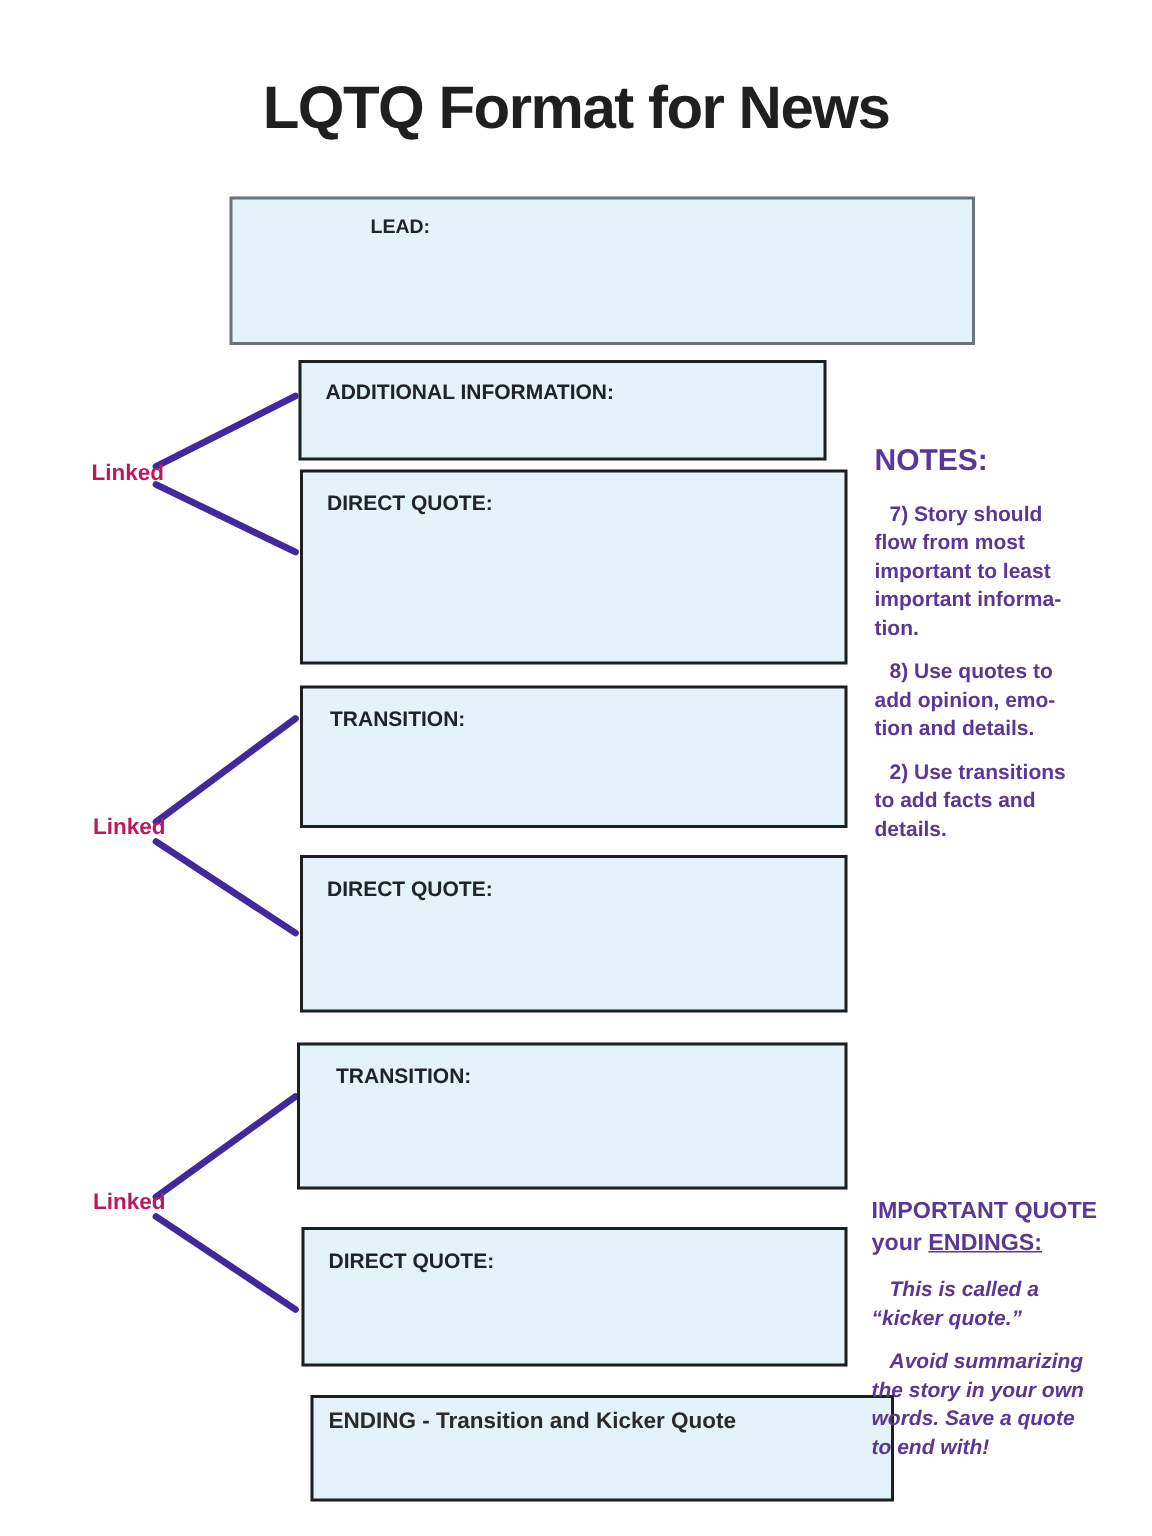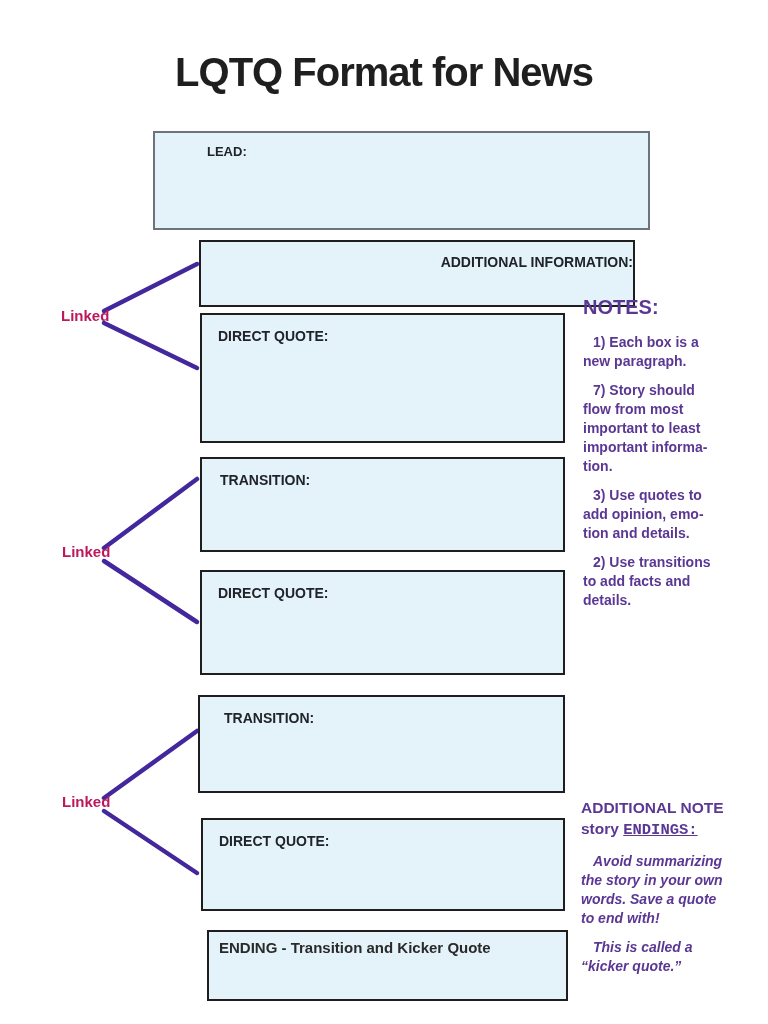--- a/index.html
+++ b/index.html
@@ -27,29 +27,29 @@
     letter-spacing:-1px;
   }
   .box{
     position:absolute;
     background:var(--box-fill);
     border:2px solid var(--box-border);
   }
   .box .lbl{
     font-weight:700;color:#20242a;font-size:14px;
   }
-  .box-lead{left:153px;top:131px;width:497px;height:99px;border-color:var(--lead-border);padding:9px 0 0 52px;}
+  .box-lead{left:153px;top:131px;width:497px;height:99px;border-color:var(--lead-border);padding:9px 0 0 92px;}
   .box-lead .lbl{font-size:13px;}
-  .box-addinfo{left:199px;top:240px;width:436px;height:67px;padding:11px 0 0 16px;text-align:right;}
+  .box-addinfo{left:199px;top:240px;width:352px;height:67px;padding:11px 0 0 16px;}
   .box-dq1{left:200px;top:313px;width:365px;height:130px;padding:12px 0 0 16px;}
   .box-tr1{left:200px;top:457px;width:365px;height:95px;padding:12px 0 0 18px;}
   .box-dq2{left:200px;top:570px;width:365px;height:105px;padding:12px 0 0 16px;}
   .box-tr2{left:198px;top:695px;width:367px;height:98px;padding:12px 0 0 24px;}
   .box-dq3{left:201px;top:818px;width:364px;height:93px;padding:12px 0 0 16px;}
-  .box-ending{left:207px;top:930px;width:361px;height:71px;padding:7px 0 13px 10px;}
+  .box-ending{left:207px;top:930px;width:389px;height:71px;padding:7px 0 13px 10px;}
   .box-ending .lbl{font-size:15px;color:#2a2a2a;}
 
   .linked{
     position:absolute;
     font-weight:700;font-size:15px;color:#be185d;
   }
   .linked-1{left:61px;top:307px;}
   .linked-2{left:62px;top:543px;}
   .linked-3{left:62px;top:793px;}
 
@@ -63,21 +63,21 @@
   .notes .heading{font-size:20px;font-weight:700;margin-bottom:14px;}
   .notes .item{
     font-size:14px;font-weight:700;line-height:19px;
     white-space:pre-line;text-indent:10px;margin-bottom:10px;
   }
   .important-note{
     position:absolute;left:581px;top:797px;width:186px;
     color:var(--purple);
   }
   .important-note .heading{font-size:15.5px;font-weight:700;line-height:21px;margin-bottom:11px;}
-  .important-note .underline{text-decoration:underline;font-family:Liberation Mono, monospace;}
+  .important-note .underline{text-decoration:underline;}
   .important-note .para{
     font-size:14px;font-weight:700;font-style:italic;line-height:19px;
     white-space:pre-line;text-indent:12px;margin-bottom:10px;
   }
 </style>
 </head>
 <body>
 
 <div class="page">
 
@@ -123,41 +123,39 @@
   <div class="box box-ending">
     <span class="lbl">ENDING - Transition and Kicker Quote</span>
   </div>
 
   <div class="linked linked-1">Linked</div>
   <div class="linked linked-2">Linked</div>
   <div class="linked linked-3">Linked</div>
 
   <div class="notes">
     <div class="heading">NOTES:</div>
-    <div class="item">1) Each box is a
-new paragraph.</div>
     <div class="item">7) Story should
 flow from most
 important to least
 important informa-
 tion.</div>
-    <div class="item">3) Use quotes to
+    <div class="item">8) Use quotes to
 add opinion, emo-
 tion and details.</div>
     <div class="item">2) Use transitions
 to add facts and
 details.</div>
   </div>
 
   <div class="important-note">
     <div class="heading">
-      <span>ADDITIONAL NOTE</span><br>
-      <span>story </span><span class="underline">ENDINGS:</span>
+      <span>IMPORTANT QUOTE</span><br>
+      <span>your </span><span class="underline">ENDINGS:</span>
     </div>
+    <div class="para">This is called a
+“kicker quote.”</div>
     <div class="para">Avoid summarizing
 the story in your own
 words.  Save a quote
 to end with!</div>
-    <div class="para">This is called a
-“kicker quote.”</div>
   </div>
 
 </div>
 
 </body></html>

